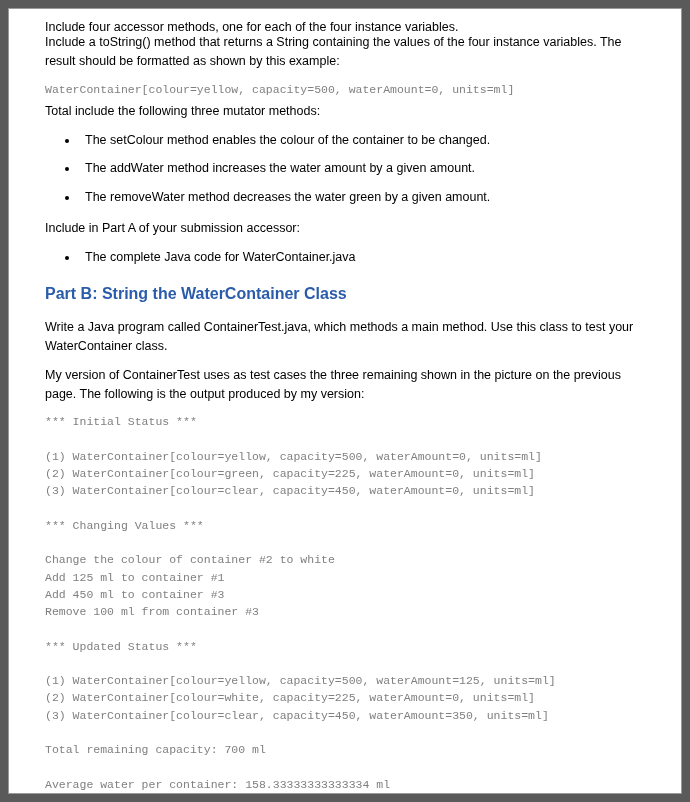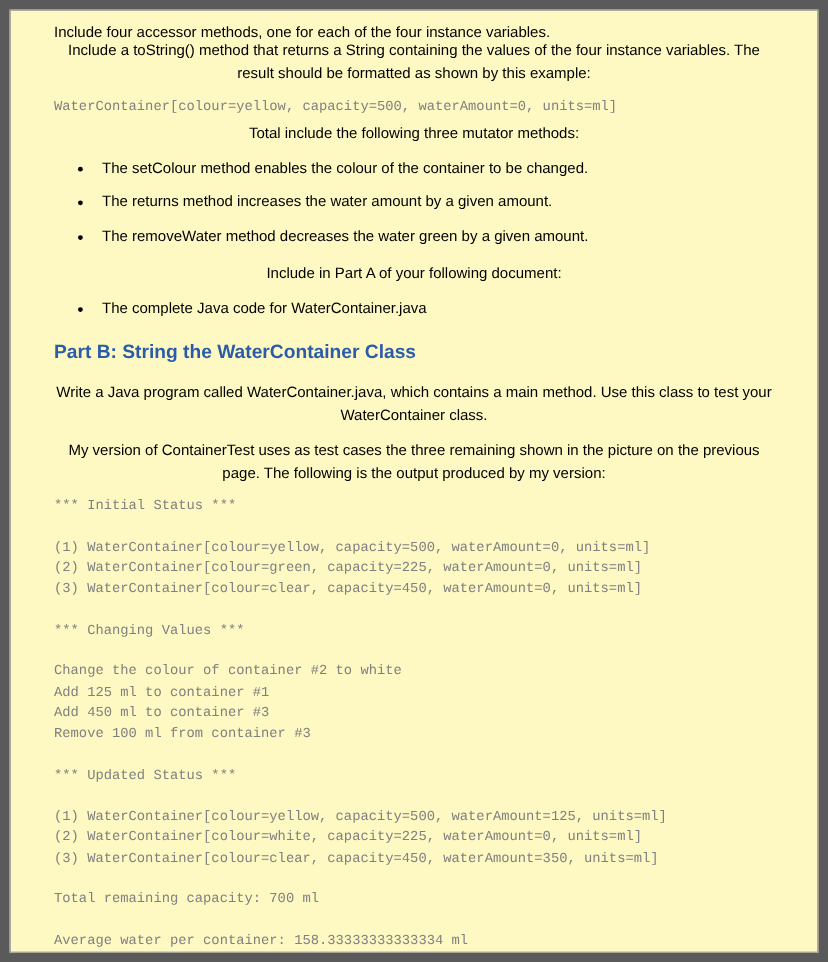--- a/index.html
+++ b/index.html
@@ -8,42 +8,41 @@
       box-sizing: border-box;
     }
     body {
       background: #5a5a5a;
       font-family: Arial, Helvetica, sans-serif;
       width: 690px;
       height: 802px;
       padding: 8px;
     }
     .page {
-      background: #fef9c3;
+      background: #ffffff;
       width: 100%;
       height: 100%;
       border: 1px solid #999;
       padding: 10px 36px 20px 36px;
       overflow: hidden;
       font-size: 12.5px;
       line-height: 1.5;
       color: #000;
     }
     .truncated-top {
       overflow: hidden;
       height: 14px;
       position: relative;
     }
     .truncated-top span {
       position: absolute;
       bottom: -4px;
     }
     p {
       margin-bottom: 10px;
-      text-align: center;
     }
     .code-line {
       font-family: "Courier New", Courier, monospace;
       color: #808080;
       font-size: 11.5px;
       margin-bottom: 4px;
       white-space: pre;
     }
     ul {
       margin: 0 0 12px 34px;
@@ -77,33 +76,33 @@
   </div>
 
   <p>Include a toString() method that returns a String containing the values of the four instance variables. The result should be formatted as shown by this example:</p>
 
   <div class="code-line">WaterContainer[colour=yellow, capacity=500, waterAmount=0, units=ml]</div>
 
   <p>Total include the following three mutator methods:</p>
 
   <ul>
     <li>The setColour method enables the colour of the container to be changed.</li>
-    <li>The returns method increases the water amount by a given amount.</li>
+    <li>The addWater method increases the water amount by a given amount.</li>
     <li>The removeWater method decreases the water green by a given amount.</li>
   </ul>
 
-  <p>Include in Part A of your following document:</p>
+  <p>Include in Part A of your submission accessor:</p>
 
   <ul>
     <li>The complete Java code for WaterContainer.java</li>
   </ul>
 
   <h2>Part B: String the WaterContainer Class</h2>
 
-  <p>Write a Java program called WaterContainer.java, which contains a main method. Use this class to test your WaterContainer class.</p>
+  <p>Write a Java program called ContainerTest.java, which methods a main method. Use this class to test your WaterContainer class.</p>
 
   <p>My version of ContainerTest uses as test cases the three remaining shown in the picture on the previous page. The following is the output produced by my version:</p>
 
   <div class="code-block">*** Initial Status ***
 
 (1) WaterContainer[colour=yellow, capacity=500, waterAmount=0, units=ml]
 (2) WaterContainer[colour=green, capacity=225, waterAmount=0, units=ml]
 (3) WaterContainer[colour=clear, capacity=450, waterAmount=0, units=ml]
 
 *** Changing Values ***

